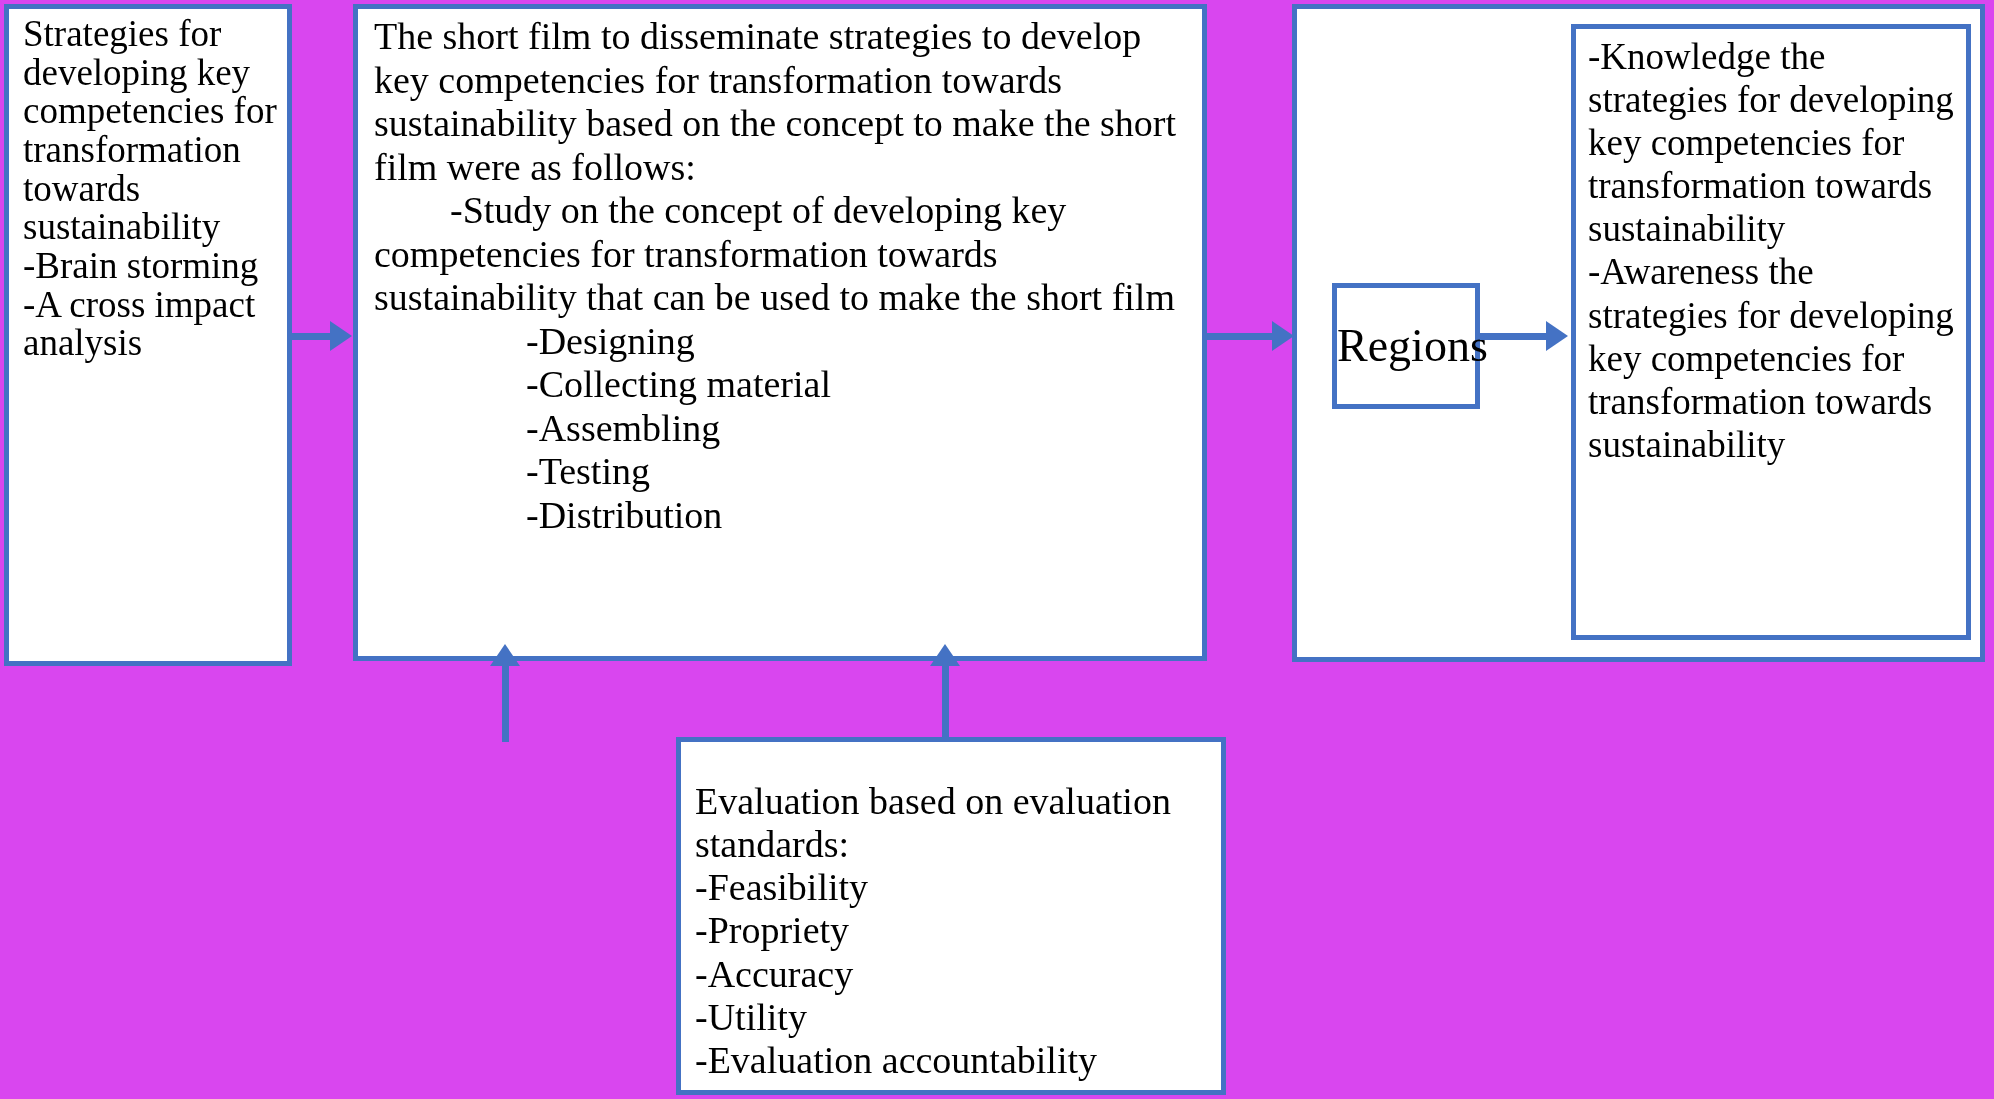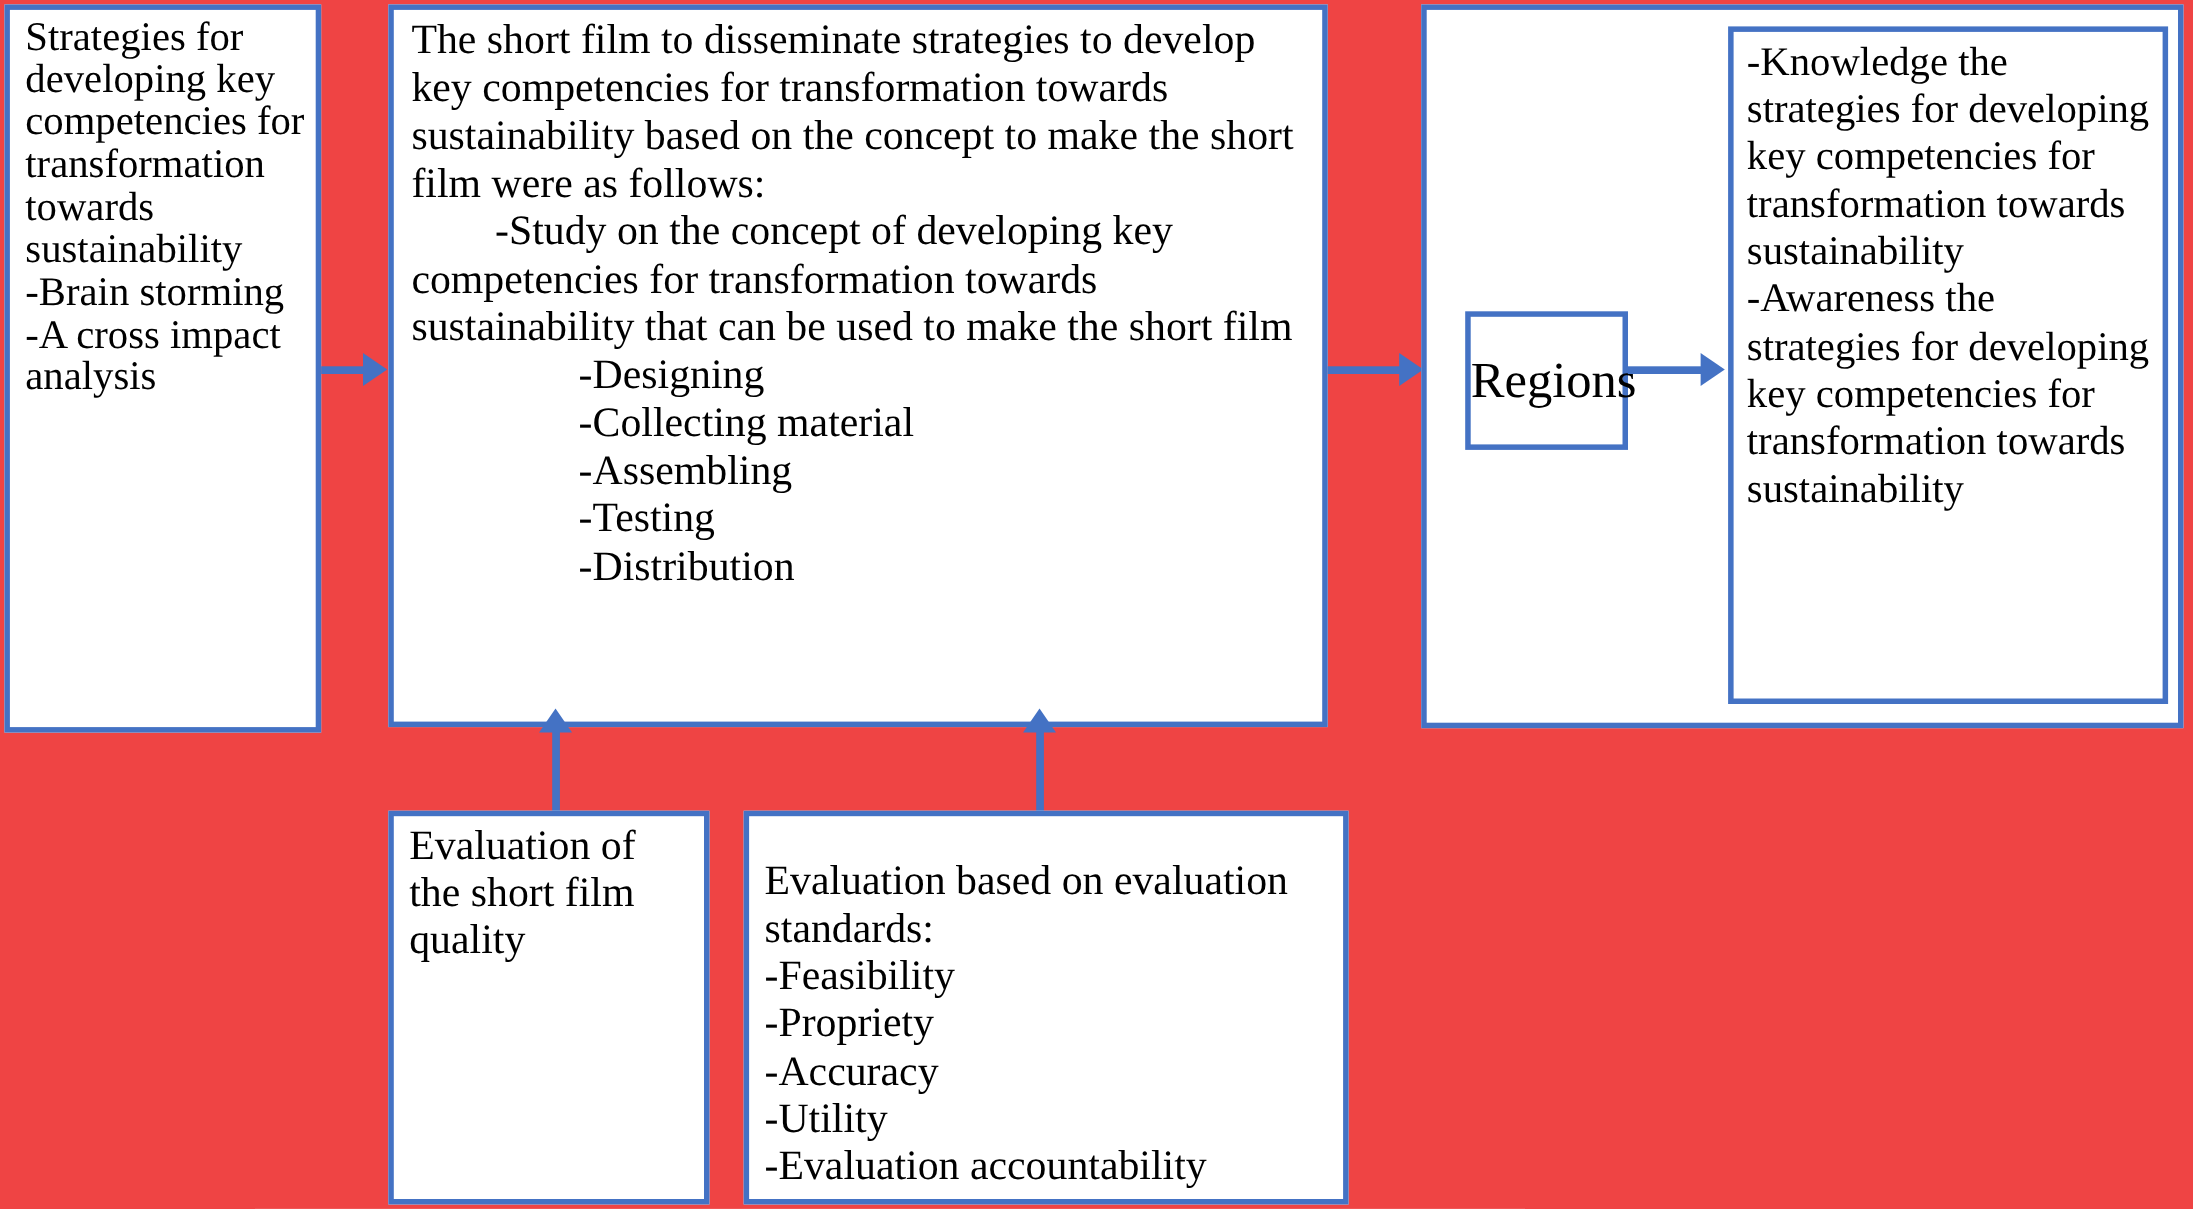--- a/index.html
+++ b/index.html
@@ -4,21 +4,21 @@
 <style>
   html, body {
     margin: 0;
     padding: 0;
     background: #ffffff;
   }
   #canvas {
     position: relative;
     width: 1994px;
     height: 1099px;
-    background: #ef4444;
+    background: #d946ef;
     font-family: "Liberation Serif", "DejaVu Serif", serif;
     color: #000000;
     overflow: hidden;
   }
   .box {
     position: absolute;
     box-sizing: border-box;
     border: 5px solid #4472C4;
     background: #ffffff;
   }
@@ -164,23 +164,20 @@
   <div class="arrow">
     <div class="v-arrow-line" id="arrow4-line"></div>
     <div class="v-arrow-head" id="arrow4-head"></div>
   </div>
 
   <div class="arrow">
     <div class="v-arrow-line" id="arrow5-line"></div>
     <div class="v-arrow-head" id="arrow5-head"></div>
   </div>
 
-  <div class="box" id="box-quality">
-    <div class="txt">Evaluation of the short film quality</div>
-  </div>
 
   <div class="box" id="box-standards">
     <div class="txt">Evaluation based on evaluation standards:
 -Feasibility
 -Propriety
 -Accuracy
 -Utility
 -Evaluation accountability</div>
   </div>
 

